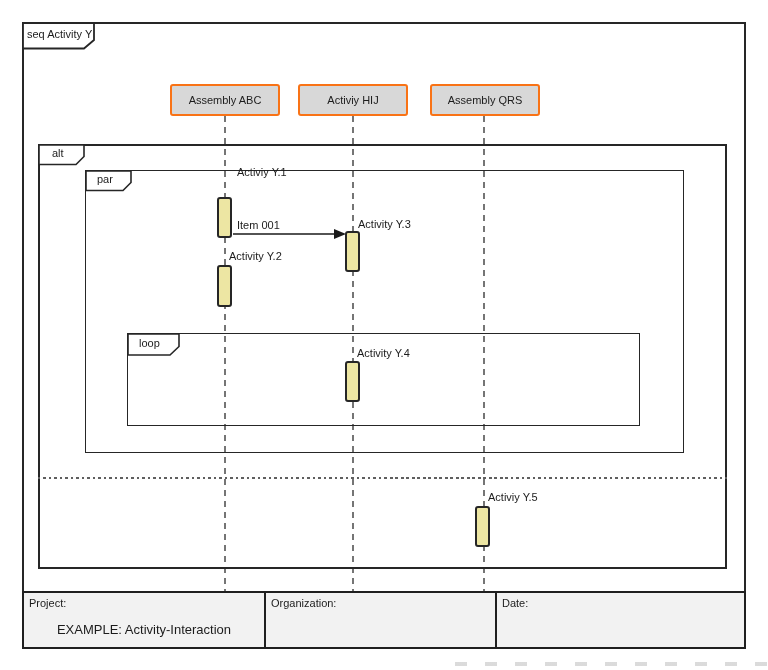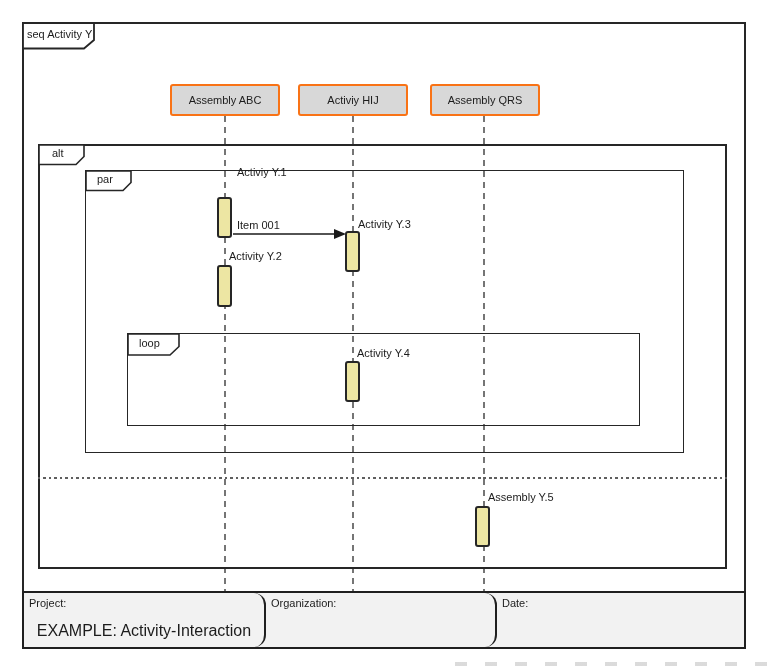--- a/index.html
+++ b/index.html
@@ -39,23 +39,23 @@
   #alt-divider{
     left:38px;top:477px;width:689px;height:2px;
     background-image:repeating-linear-gradient(to right,#5f5f5f 0 2.5px,transparent 2.5px 5.5px);
   }
   
   #title-block{
     left:22px;top:591px;width:724px;height:58px;box-sizing:border-box;
     border:2px solid #1f1f1f;background:#f2f2f2;display:flex;
   }
   .tb-cell{position:relative;box-sizing:border-box;height:100%;}
-  .tb-cell.sep{border-right:2px solid #1f1f1f;border-radius:12px;}
+  .tb-cell.sep{border-right:2px solid #1f1f1f;}
   .tb-label{position:absolute;left:5px;top:4px;font-size:11px;}
-  .tb-value{position:absolute;left:0;top:29px;width:100%;text-align:center;font-size:16px;}
+  .tb-value{position:absolute;left:0;top:29px;width:100%;text-align:center;font-size:13px;}
   
   #bottom-artifact{
     left:455px;top:662px;width:312px;height:4px;opacity:.55;
     background-image:repeating-linear-gradient(to right,#bdbdbd 0 12px,transparent 12px 30px);
   }
 </style>
 </head>
 <body>
 
 <div id="canvas">
@@ -110,21 +110,21 @@
   <div class="abs bar" style="left:217px;top:265px;height:42px;"></div>
   <div class="abs bar" style="left:345px;top:231px;"></div>
   <div class="abs bar" style="left:345px;top:361px;"></div>
   <div class="abs bar" style="left:475px;top:506px;"></div>
 
   <span class="abs diagram-label" style="left:229px;top:166px;margin-left:8px;">Activiy Y.1</span>
   <span class="abs diagram-label" style="left:237px;top:219px;">Item 001</span>
   <span class="abs diagram-label" style="left:358px;top:218px;">Activity Y.3</span>
   <span class="abs diagram-label" style="left:229px;top:250px;">Activity Y.2</span>
   <span class="abs diagram-label" style="left:357px;top:347px;">Activity Y.4</span>
-  <span class="abs diagram-label" style="left:488px;top:491px;">Assembly Y.5</span>
+  <span class="abs diagram-label" style="left:488px;top:491px;">Activiy Y.5</span>
 
   <div class="abs" id="title-block">
     <div class="tb-cell sep" style="width:242px;">
       <span class="tb-label">Project:</span>
       <span class="tb-value">EXAMPLE: Activity-Interaction</span>
     </div>
     <div class="tb-cell sep" style="width:231px;">
       <span class="tb-label">Organization:</span>
       <span class="tb-value"></span>
     </div>

